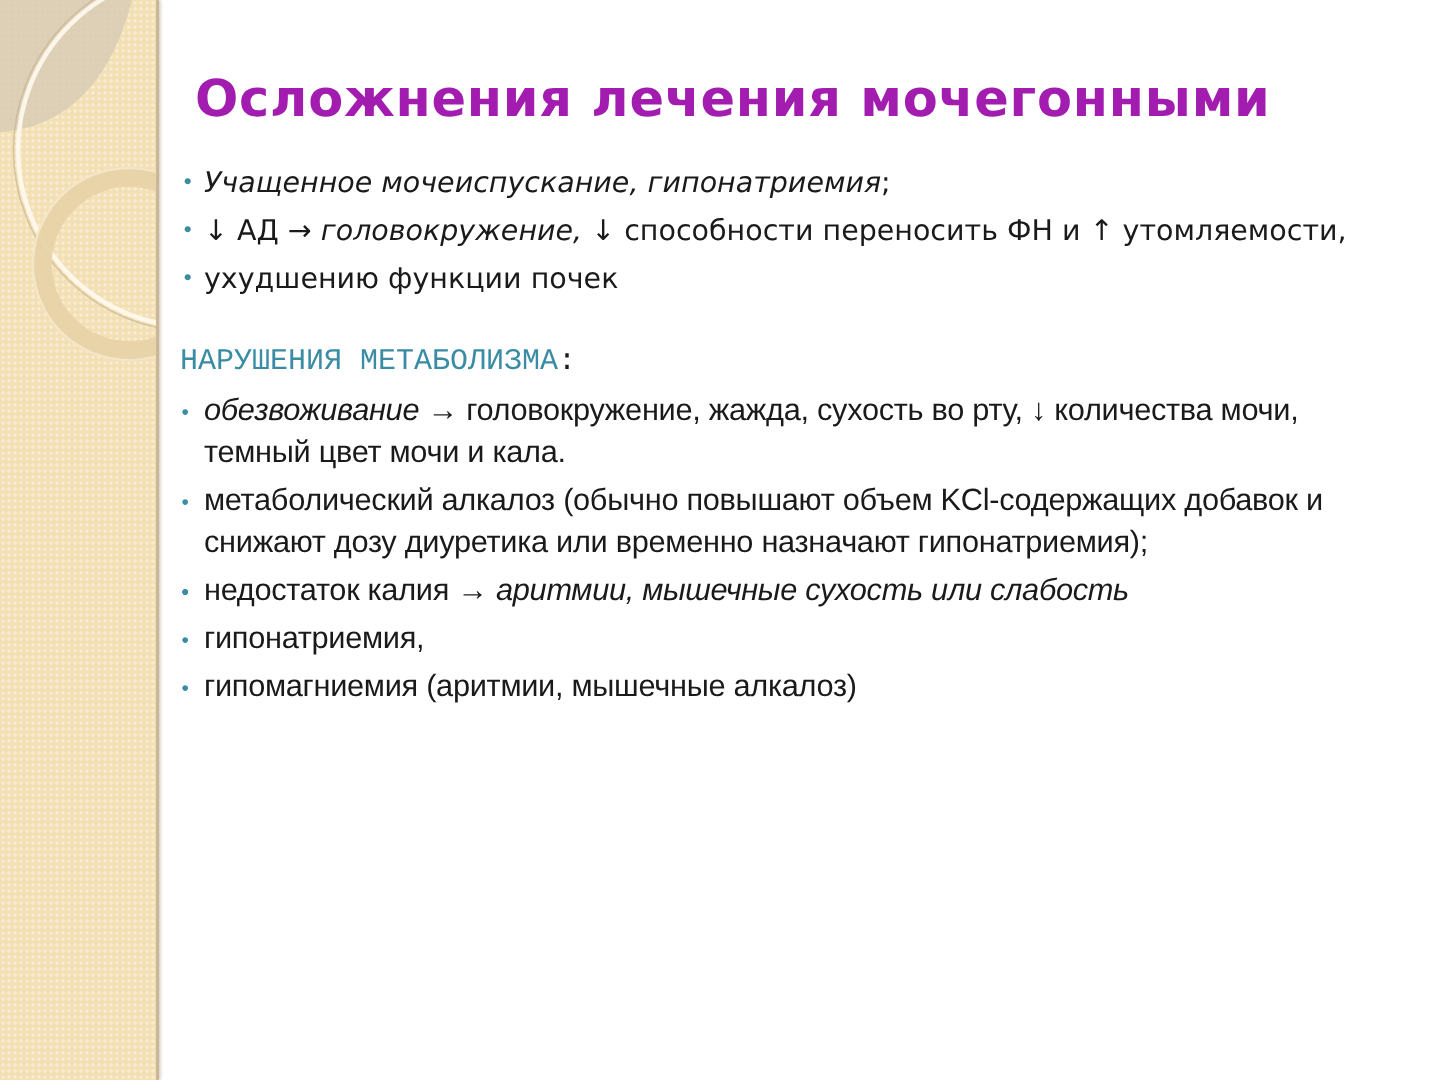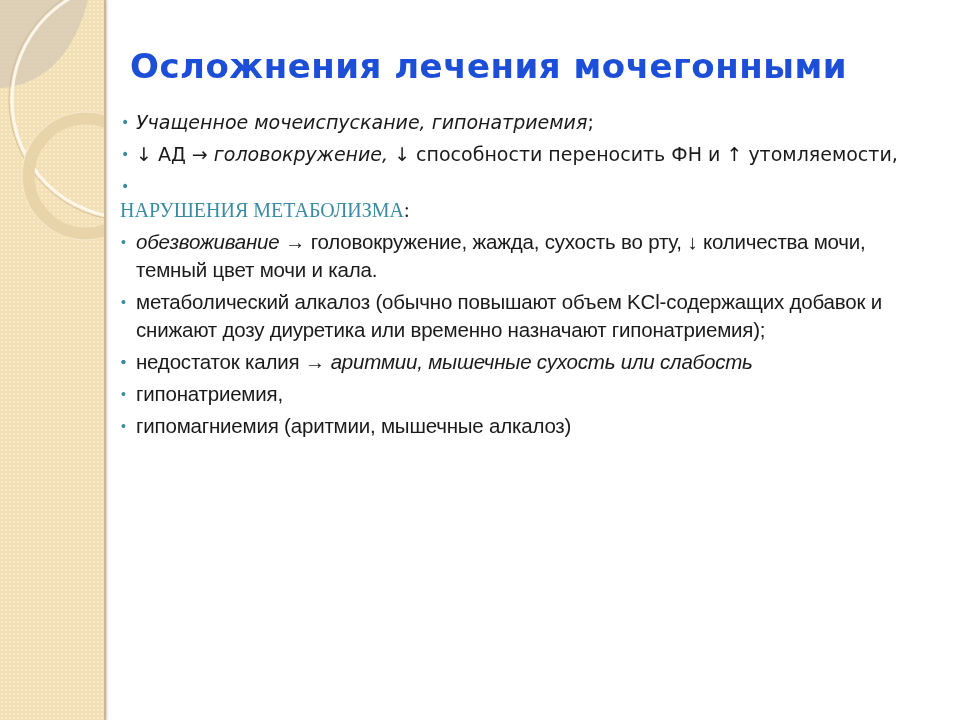--- a/index.html
+++ b/index.html
@@ -14,35 +14,35 @@
     background-image: radial-gradient(circle, rgba(255,255,255,0.35) 1px, transparent 1.3px);
     background-size: 4px 4px;
     border-right: 2px solid #c9b796;
     box-shadow: 1px 0 2px rgba(120,100,70,0.35);
     overflow: hidden;
   }
   .sidebar svg { position: absolute; left: 0; top: 0; }
   .title {
     position: absolute; left: 130px; top: 46px; width: 820px;
     font-family: "DejaVu Sans", sans-serif; font-weight: bold;
-    font-size: 34px; color: #1d4ed8; letter-spacing: 0.5px;
+    font-size: 34px; color: #a21caf; letter-spacing: 0.5px;
     white-space: nowrap;
   }
   .content {
     position: absolute; left: 120px; top: 108px; width: 810px;
     font-size: 19px; color: #1a1a1a; line-height: 28px;
   }
   .item { position: relative; padding-left: 16px; margin-bottom: 4px; }
   .item .bullet {
     position: absolute; left: 1px; top: 0; color: #3a8ca5; font-size: 14px;
   }
   .it { font-style: italic; }
   .section {
     color: #3a8ca5; font-size: 19px; margin-top: 28px; margin-bottom: 4px; line-height: 28px;
-    font-family: Liberation Serif, serif; font-size: 20px;
+    font-family: Liberation Mono, monospace; font-size: 20px;
   }
   .section .punct { color: #1a1a1a; }
   .cond { font-family: "Liberation Sans", sans-serif; font-size: 20.5px; letter-spacing: -0.2px; }
 </style>
 </head>
 <body>
 
 <div class="sidebar">
   <svg width="104" height="720">
     <path d="M0,88 C30,86 70,70 88,0 L0,0 Z" fill="#d8ccb6" opacity="0.85"></path>
@@ -52,21 +52,21 @@
     <circle cx="86" cy="176" r="64" fill="none" stroke="#f7ead0" stroke-width="1.5" opacity="0.8"></circle>
   </svg>
 </div>
 
 <div class="title">Осложнения лечения мочегонными</div>
 
 <div class="content">
   <div id="intro">
       <div class="item"><span class="bullet">•</span><span class="it">Учащенное мочеиспускание, гипонатриемия</span><span>;</span></div>
       <div class="item"><span class="bullet">•</span><span>↓ АД → </span><span class="it">головокружение,</span><span> ↓ способности переносить ФН и  ↑ утомляемости,</span></div>
-      <div class="item"><span class="bullet">•</span></div>
+      <div class="item"><span class="bullet">•</span><span>ухудшению функции почек</span></div>
     </div>
   <div id="sections">
       <div class="section"><span>НАРУШЕНИЯ МЕТАБОЛИЗМА</span><span class="punct">:</span></div>
       <div class="item cond"><span class="bullet">•</span><span class="it">обезвоживание</span><span> → головокружение, жажда, сухость во рту, ↓ количества мочи, темный цвет мочи и кала.</span></div>
       <div class="item cond"><span class="bullet">•</span><span>метаболический алкалоз (обычно повышают объем KCl-содержащих добавок и снижают дозу диуретика или временно назначают гипонатриемия);</span></div>
       <div class="item cond"><span class="bullet">•</span></div>
       <div class="item cond"><span class="bullet">•</span></div>
       <div class="item cond"><span class="bullet">•</span><span>недостаток калия → </span><span class="it">аритмии, мышечные сухость или слабость</span></div>
       <div class="item cond"><span class="bullet">•</span><span>гипонатриемия,</span></div>
       <div class="item cond"><span class="bullet">•</span><span>гипомагниемия (аритмии, мышечные алкалоз)</span></div>

